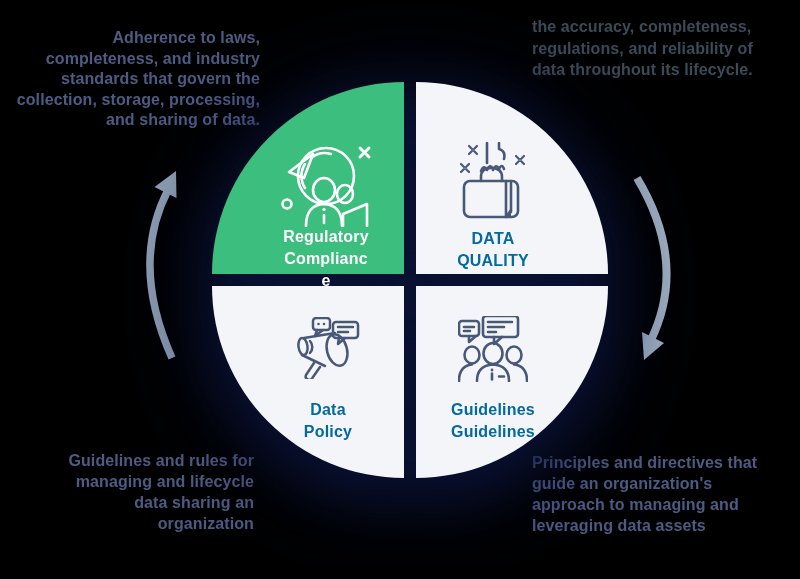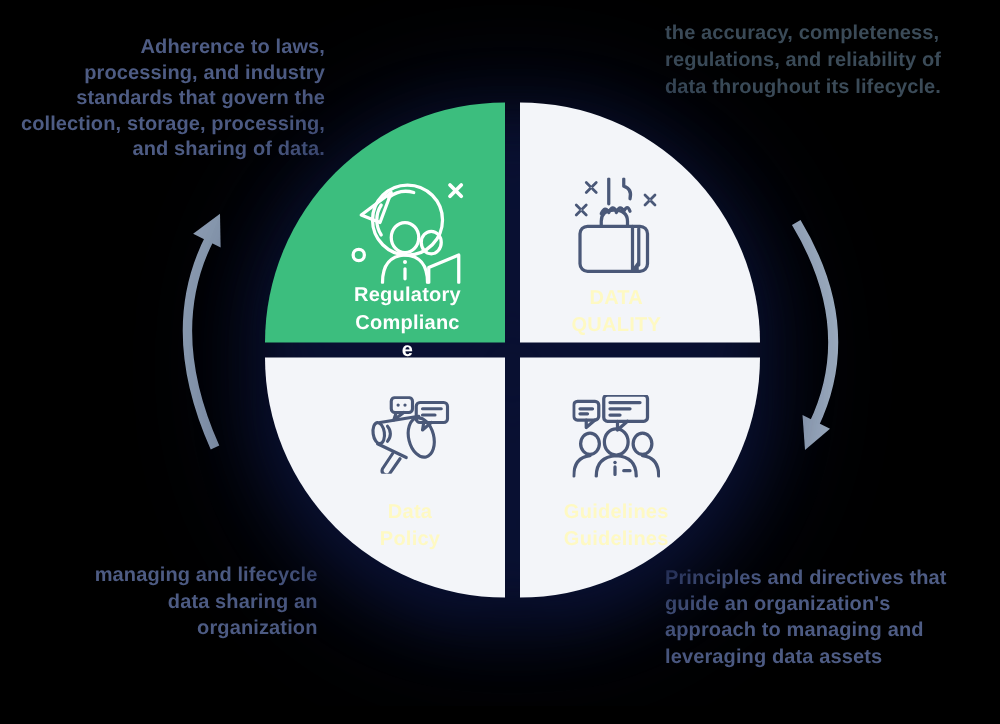--- a/index.html
+++ b/index.html
@@ -50,49 +50,50 @@
   .icon-bl { left: 82px;  top: 235px; }
   .icon-br { left: 246px; top: 234px; }
 
   .seg-label {
     position: absolute;
     width: 160px;
     text-align: center;
     font-size: 16px;
     font-weight: 700;
     line-height: 22px;
-    color: #fef9c3;
+    color: #0369a1;
     letter-spacing: 0.2px;
     z-index: 3;
   }
   .label-tl { left: 34px;  top: 144px; color: #ffffff; }
   .label-tr { left: 201px; top: 146px; }
   .label-bl { left: 36px;  top: 317px; }
   .label-br { left: 201px; top: 317px; }
 </style>
 </head>
 <body>
 
 <div class="canvas">
 
   <div class="annotation tl">
     <div>Adherence to laws,</div>
-    <div>processing, and industry</div>
+    <div>completeness, and industry</div>
     <div>standards that govern the</div>
     <div>collection, storage, processing,</div>
     <div>and sharing of data.</div>
   </div>
 
   <div class="annotation tr">
     <div>the accuracy, completeness,</div>
     <div>regulations, and reliability of</div>
     <div>data throughout its lifecycle.</div>
   </div>
 
   <div class="annotation bl">
+    <div>Guidelines and rules for</div>
     <div>managing and lifecycle</div>
     <div>data sharing an</div>
     <div>organization</div>
   </div>
 
   <div class="annotation br">
     <div>Principles and directives that</div>
     <div>guide an organization's</div>
     <div>approach to managing and</div>
     <div>leveraging data assets</div>

